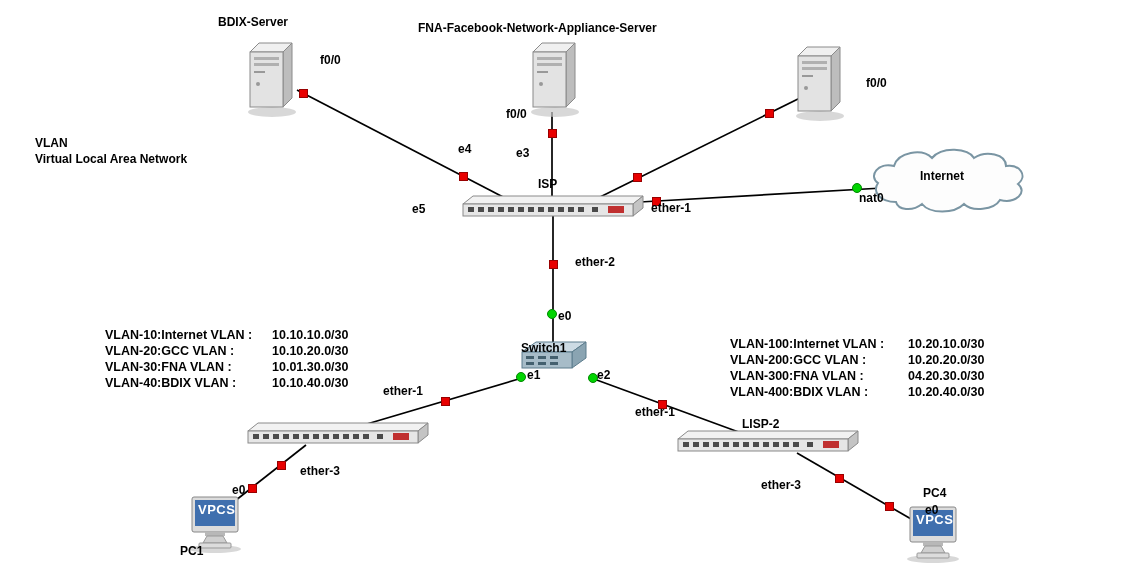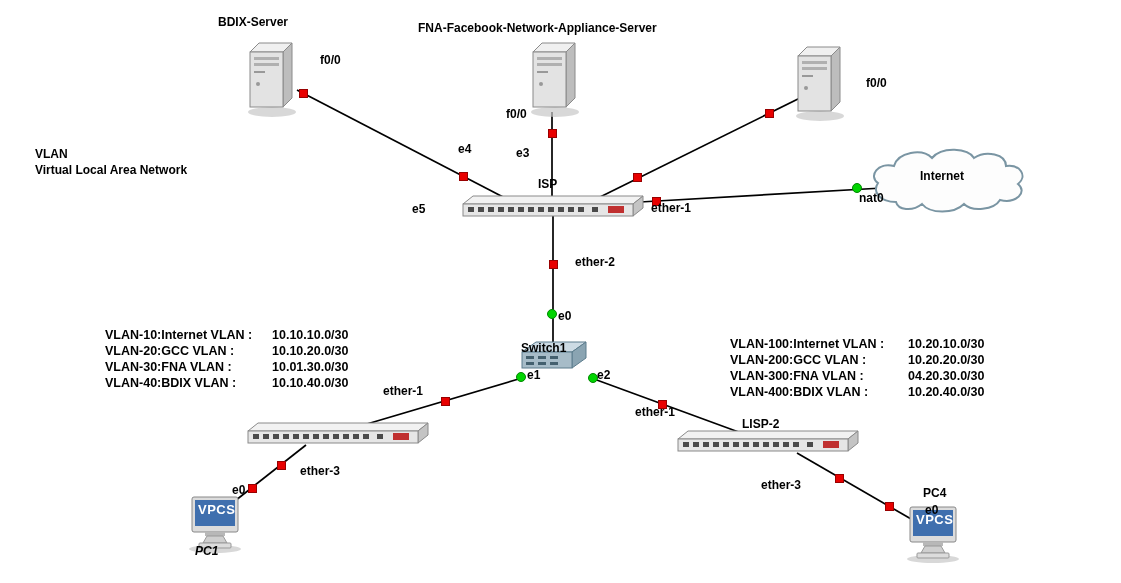--- a/index.html
+++ b/index.html
@@ -214,21 +214,21 @@
   <div class="mk mk-green" style="left:547px; top:309px;"></div>
   <div class="mk mk-green" style="left:516px; top:372px;"></div>
   <div class="mk mk-green" style="left:588px; top:373px;"></div>
 
   <div class="lbl" style="left:218px; top:16px;">BDIX-Server</div>
   <div class="lbl" style="left:418px; top:22px;">FNA-Facebook-Network-Appliance-Server</div>
   <div class="lbl" style="left:538px; top:178px;">ISP</div>
   <div class="lbl" style="left:920px; top:170px;">Internet</div>
   <div class="lbl" style="left:521px; top:342px;">Switch1</div>
   <div class="lbl" style="left:742px; top:418px;">LISP-2</div>
-  <div class="lbl" style="left:195px; top:545px;font-style:italic;">PC1</div>
+  <div class="lbl" style="left:180px; top:545px;">PC1</div>
   <div class="lbl" style="left:923px; top:487px;">PC4</div>
 
   <div class="lbl" style="left:320px; top:54px;">f0/0</div>
   <div class="lbl" style="left:506px; top:108px;">f0/0</div>
   <div class="lbl" style="left:866px; top:77px;">f0/0</div>
   <div class="lbl" style="left:458px; top:143px;">e4</div>
   <div class="lbl" style="left:516px; top:147px;">e3</div>
   <div class="lbl" style="left:412px; top:175px;margin-top:28px;">e5</div>
   <div class="lbl" style="left:651px; top:202px;">ether-1</div>
   <div class="lbl" style="left:826px; top:192px;padding-left:33px;">nat0</div>
@@ -236,21 +236,21 @@
   <div class="lbl" style="left:558px; top:310px;">e0</div>
   <div class="lbl" style="left:527px; top:369px;">e1</div>
   <div class="lbl" style="left:597px; top:369px;">e2</div>
   <div class="lbl" style="left:383px; top:385px;">ether-1</div>
   <div class="lbl" style="left:300px; top:465px;">ether-3</div>
   <div class="lbl" style="left:232px; top:484px;">e0</div>
   <div class="lbl" style="left:635px; top:406px;">ether-1</div>
   <div class="lbl" style="left:761px; top:479px;">ether-3</div>
   <div class="lbl" style="left:925px; top:504px;">e0</div>
 
-  <div class="annotation" style="left:35px; top:135px;margin-top:11px;">
+  <div class="annotation" style="left:35px; top:135px;">
     <div>VLAN</div>
     <div>Virtual Local Area Network</div>
   </div>
 
   <div class="vlan-block left" style="left:105px; top:327px;">
     <div class="vlan-row">
       <span class="vlan-name">VLAN-10:Internet VLAN :</span>
       <span class="vlan-subnet">10.10.10.0/30</span>
     </div>
     <div class="vlan-row">

